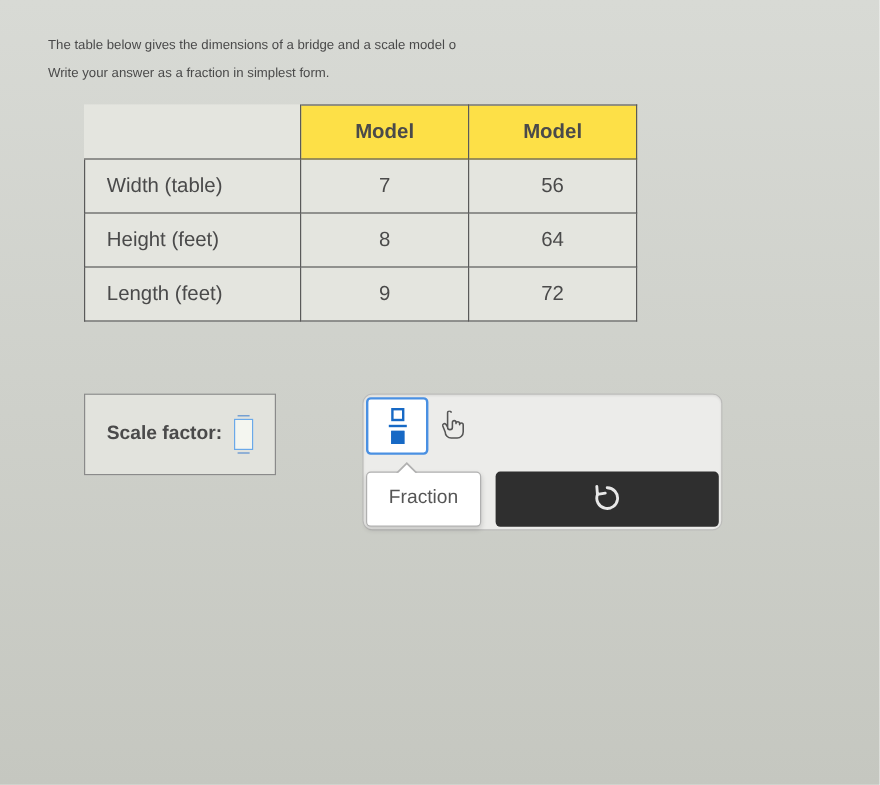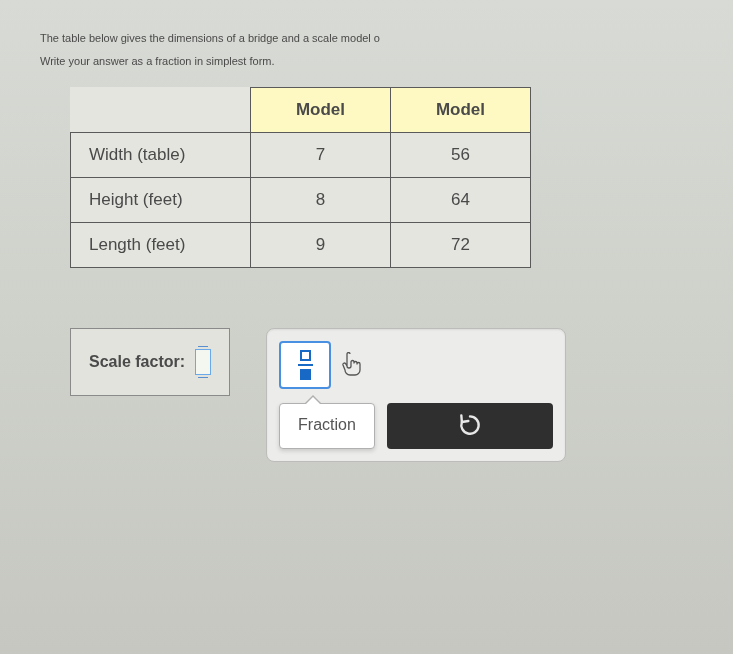--- a/index.html
+++ b/index.html
@@ -24,40 +24,40 @@
       margin-top: 10px;
       background: #e4e5df;
     }
     table.dim th, table.dim td {
       border: 1px solid #5a5a5a;
       padding: 12px 18px;
       font-size: 17px;
       text-align: center;
     }
     table.dim th {
-      background: #fef9c3;
+      background: #fde047;
       font-weight: bold;
     }
     table.dim th:first-child {
       background: #e4e5df;
       border-top: none;
       border-left: none;
     }
     table.dim td.rowhead {
       text-align: left;
       width: 180px;
     }
     table.dim th.col, table.dim td.val {
       width: 140px;
     }
     .controls {
       margin-top: 60px;
       display: flex;
       align-items: flex-start;
-      gap: 36px;
+      gap: 72px;
       margin-left: 30px;
     }
     .answer-box {
       border: 1px solid #8a8a8a;
       background: #e2e3dd;
       padding: 20px 18px;
       display: flex;
       align-items: center;
       gap: 10px;
       font-size: 16px;
@@ -81,21 +81,21 @@
       height: 1px;
       background: #5a8fcf;
     }
     .answer-slot::before { top: -4px; }
     .answer-slot::after { bottom: -4px; }
     .tool-panel {
       position: relative;
       background: #ececea;
       border: 1px solid #bcbcba;
       border-radius: 8px;
-      padding: 12px;
+      padding: 2px;
       box-shadow: inset 0 1px 2px rgba(0,0,0,0.08);
       width: 300px;
     }
     .tool-row1 {
       display: flex;
       align-items: center;
       gap: 10px;
       margin-bottom: 14px;
     }
     .frac-btn {

